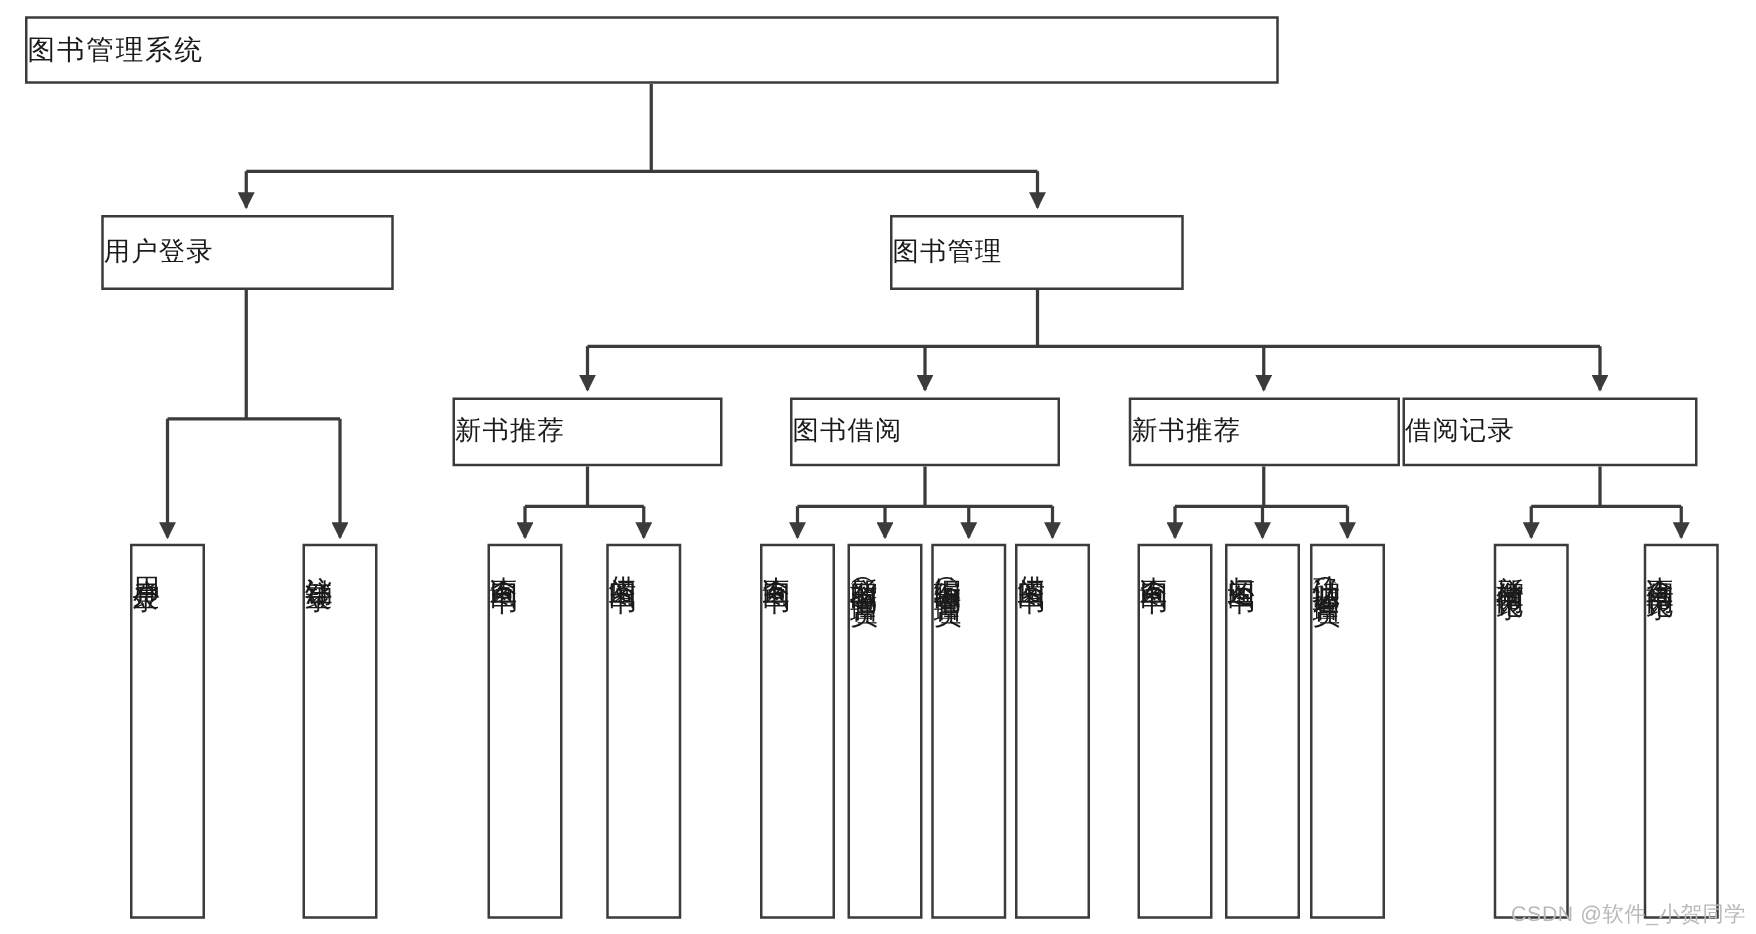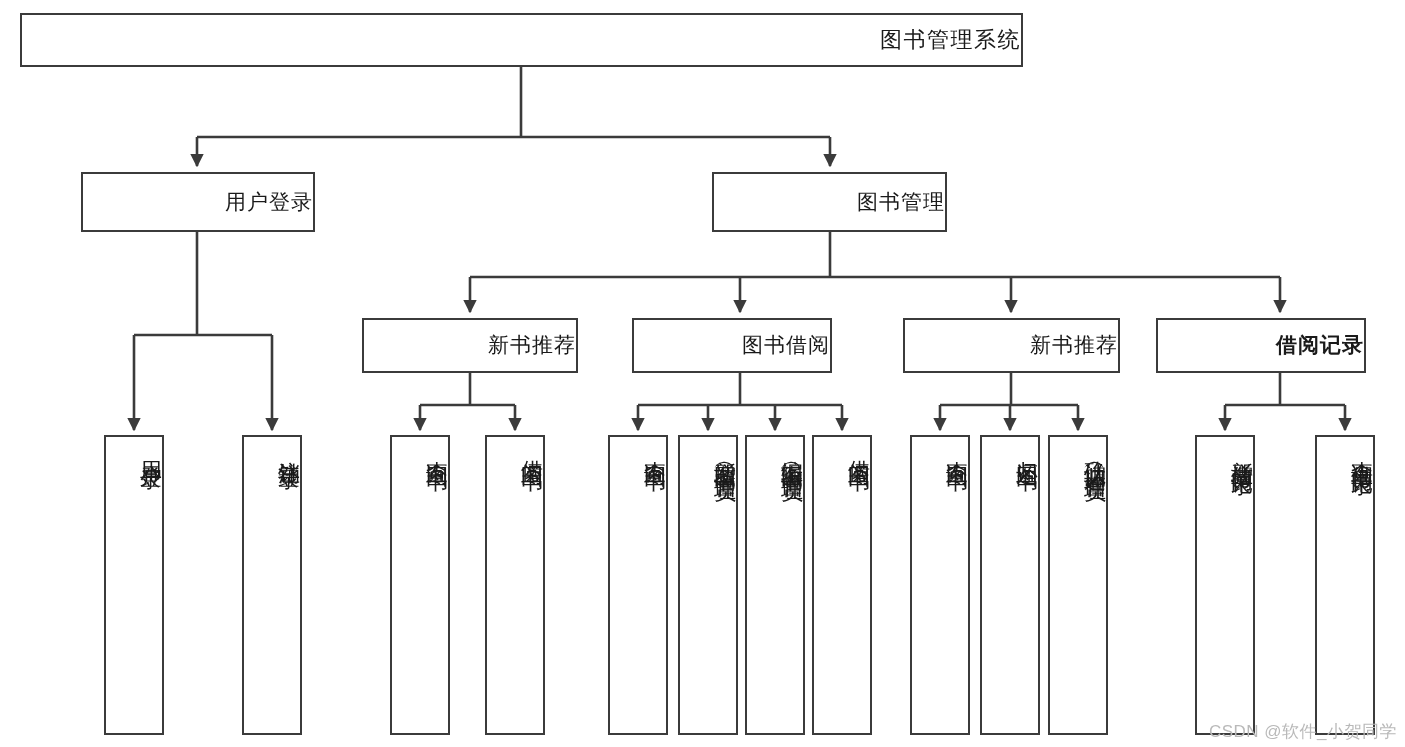--- a/index.html
+++ b/index.html
@@ -26,21 +26,21 @@
     height: 747px;
     pointer-events: none;
   }
   .node {
     position: absolute;
     box-sizing: border-box;
     background: #ffffff;
     border: 2px solid #3b3b3b;
     display: flex;
     align-items: center;
-    justify-content: flex-end;
+    justify-content: flex-start;
     color: #1a1a1a;
     z-index: 2;
   }
   .node-label {
     display: block;
     text-align: center;
     line-height: 1.08;
     letter-spacing: 0.5px;
     white-space: nowrap;
   }
@@ -143,29 +143,29 @@
   </div>
 
   <div class="node h" style="left:712px; top:172px; width:235px; height:60px;">
     <span class="node-label">图书管理</span>
   </div>
 
   <div class="node h" style="left:362px; top:318px; width:216px; height:55px;">
     <span class="node-label">新书推荐</span>
   </div>
 
-  <div class="node h" style="left:632px; top:318px; width:200px; height:55px;">
+  <div class="node h" style="left:632px; top:318px; width:216px; height:55px;">
     <span class="node-label">图书借阅</span>
   </div>
 
   <div class="node h" style="left:903px; top:318px; width:217px; height:55px;">
     <span class="node-label">新书推荐</span>
   </div>
 
-  <div class="node h" style="left:1156px; top:318px; width:210px; height:55px;font-weight:bold;">
+  <div class="node h" style="left:1122px; top:318px; width:236px; height:55px;">
     <span class="node-label">借阅记录</span>
   </div>
 
   <div class="node v" style="left:104px; top:435px; width:60px; height:300px;">
     <span class="node-label">用户登录</span>
   </div>
 
   <div class="node v" style="left:242px; top:435px; width:60px; height:300px;">
     <span class="node-label">注销登录</span>
   </div>

